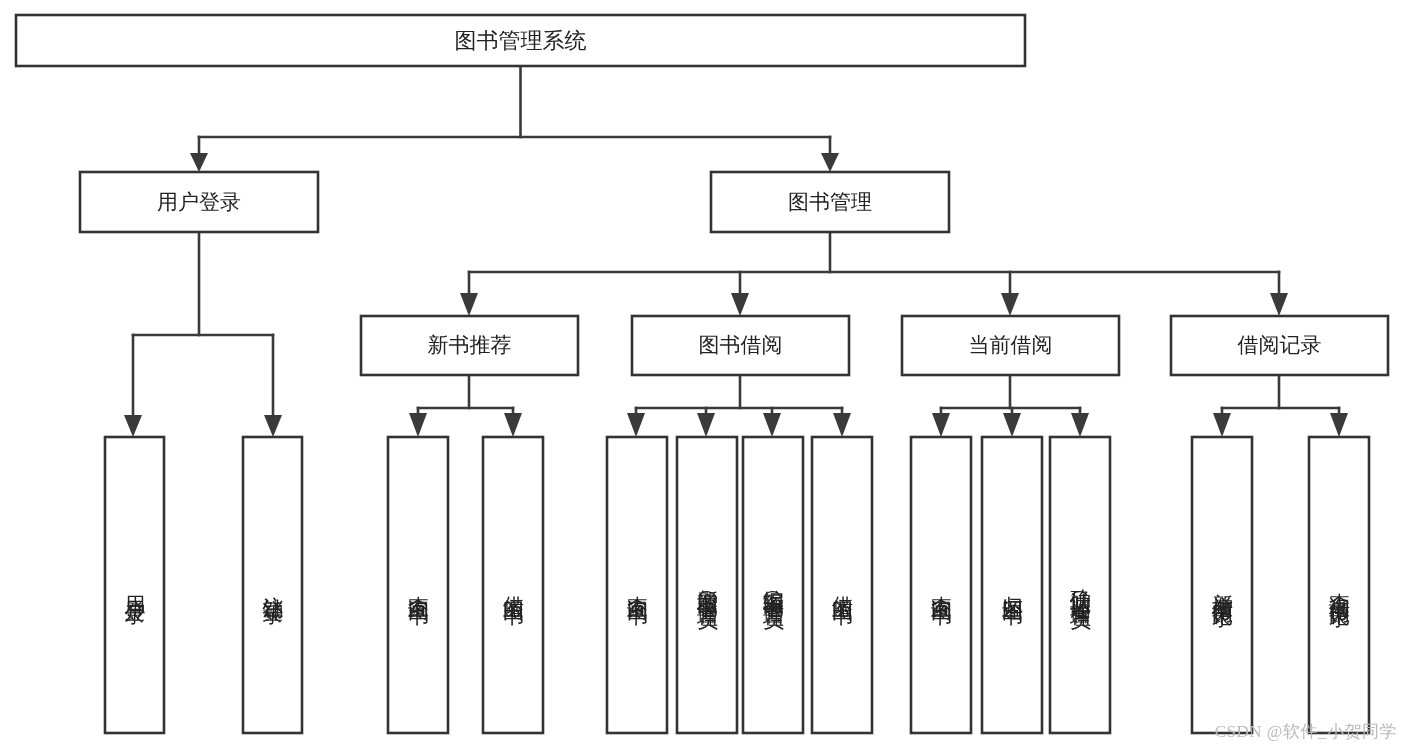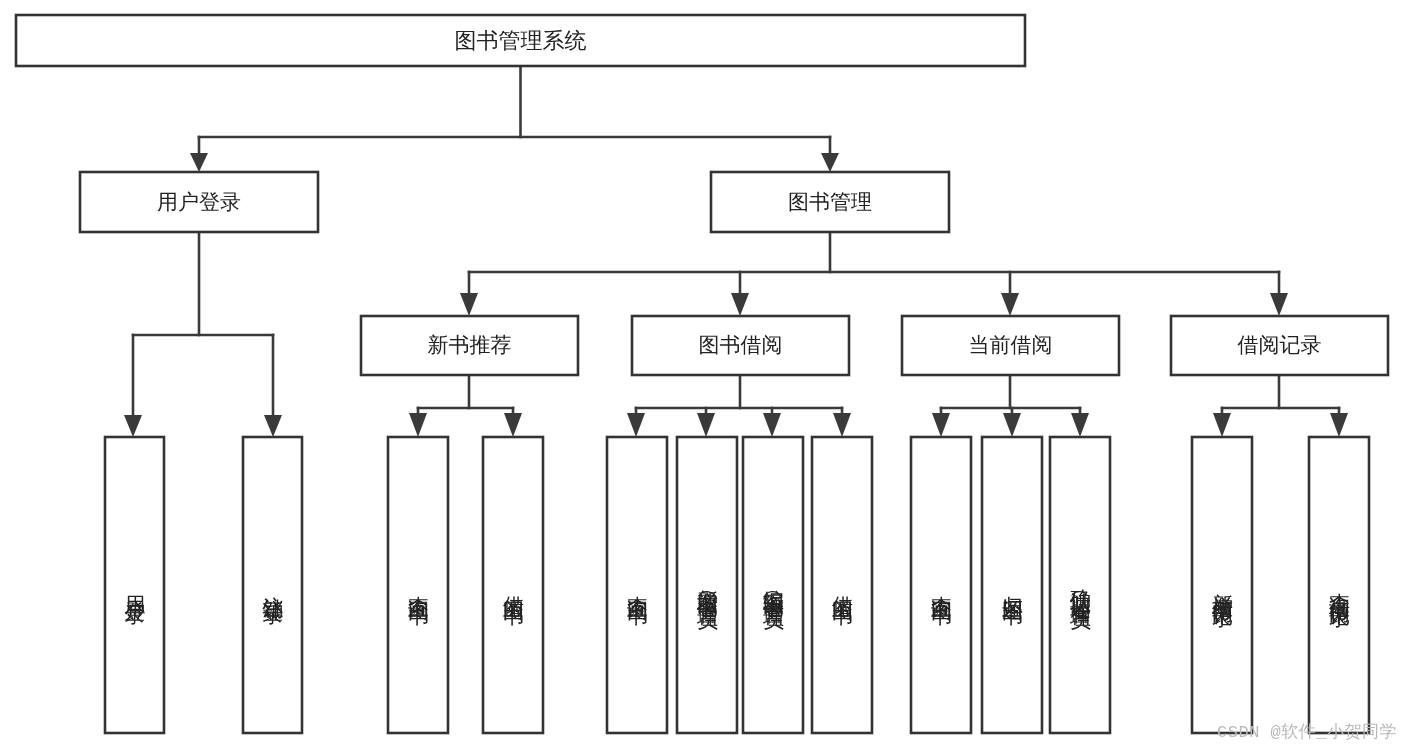--- a/index.html
+++ b/index.html
@@ -66,21 +66,21 @@
     white-space: nowrap;
     display: flex;
     align-items: center;
     justify-content: center;
     pointer-events: none;
   }
   .watermark {
     position: absolute;
     right: 8px;
     bottom: 4px;
-    font-family: Liberation Mono, monospace;
+    font-family: Liberation Serif, serif;
     font-size: 17px;
     color: #b9b9b9;
     letter-spacing: 0.5px;
     white-space: nowrap;
   }
 </style>
 </head>
 <body>
 
 <div id="diagram-root">

